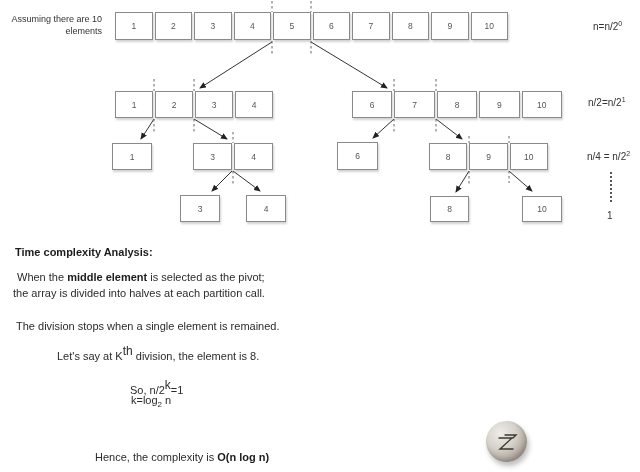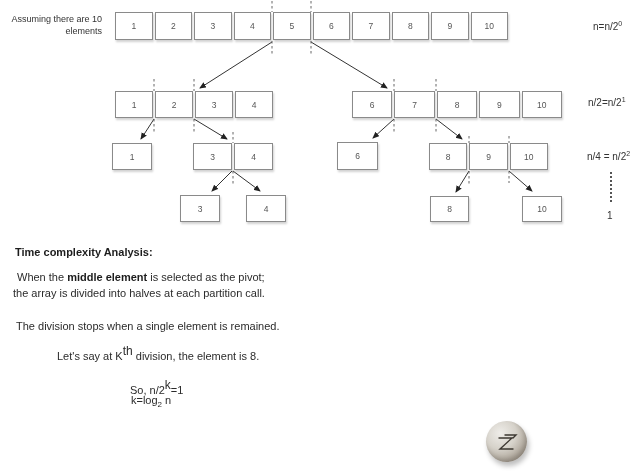--- a/index.html
+++ b/index.html
@@ -169,20 +169,23 @@
   </div>
 
   <div class="tline" style="left:130px;top:378px">
     <span>So, n/2</span><sup>k</sup><span>=1</span>
   </div>
   <div class="tline" style="left:131px;top:394px">
     <span>k=log</span><sub>2</sub><span> n</span>
   </div>
 
 
+  <div class="tline" style="left:95px;top:451px">
+    <span>Hence, the complexity is </span><b>O(n log n)</b>
+  </div>
 
   <div class="logo">
     <svg width="28" height="28" viewBox="0 0 28 28">
       <g stroke="#3d3832" stroke-width="1.4" fill="none" stroke-linecap="round">
         <path d="M6 10 L19 10 L7 21 L20 21"></path>
         <path d="M12 7 L23 7 L20 10"></path>
       </g>
     </svg>
   </div>
 

